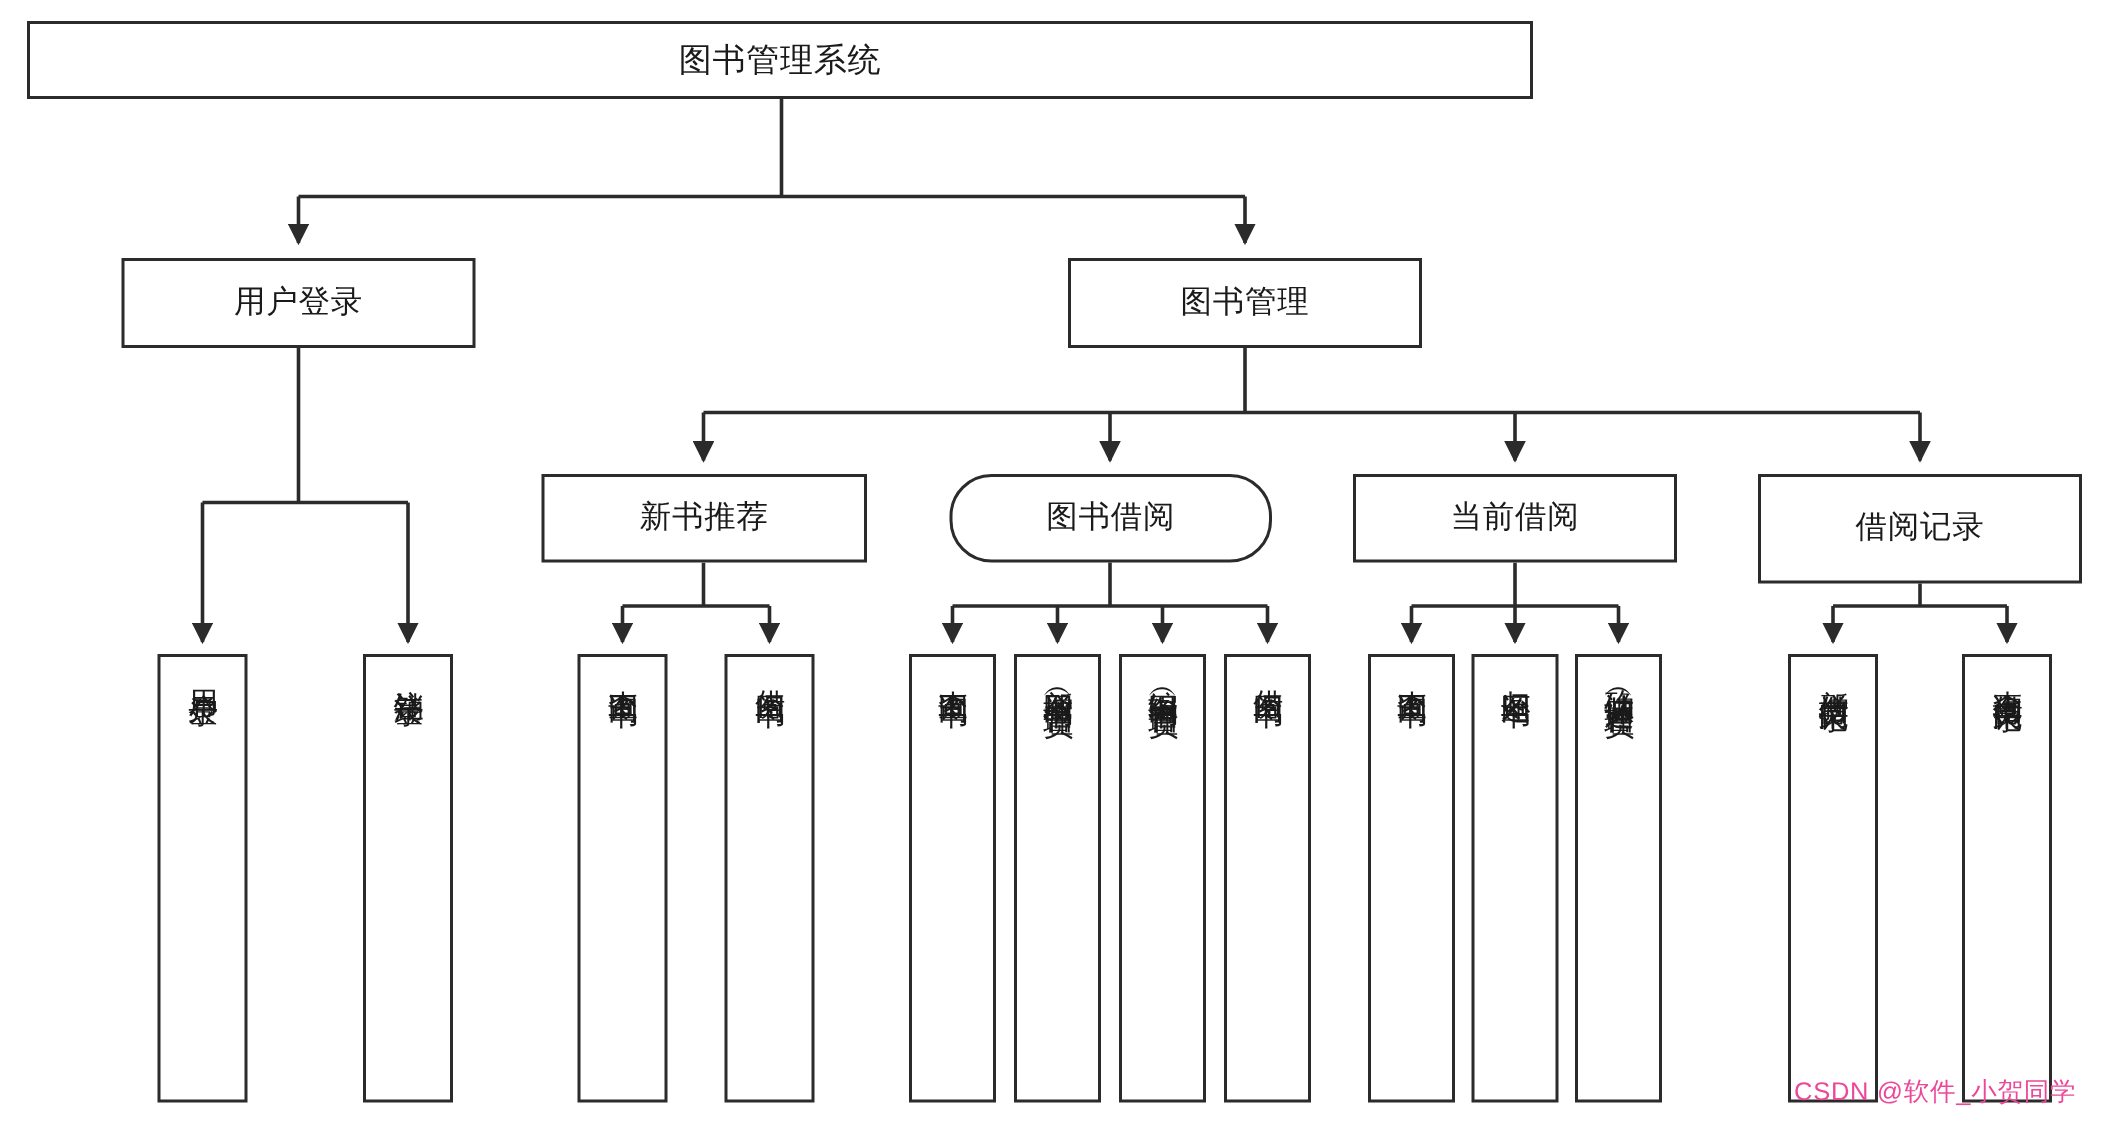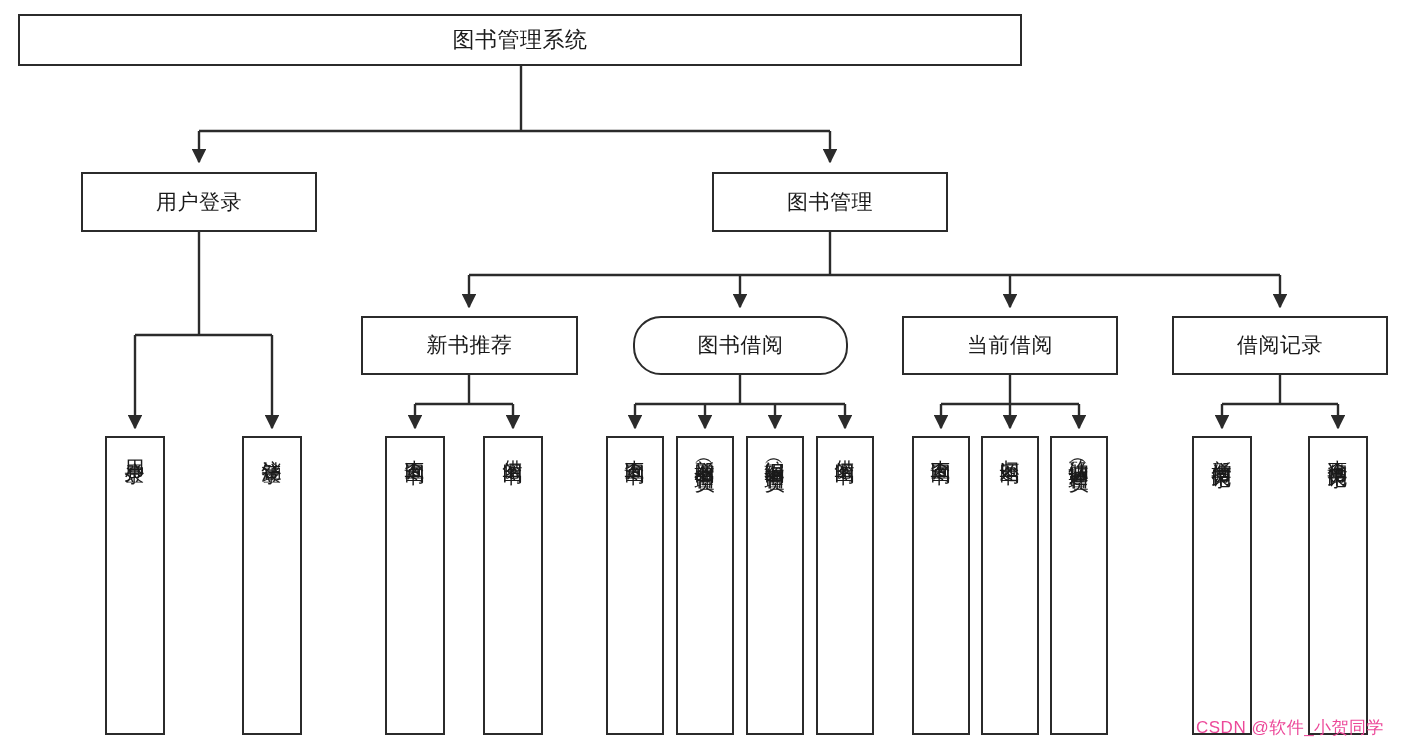--- a/index.html
+++ b/index.html
@@ -135,21 +135,21 @@
 
   <div class="node horiz" style="left:361px; top:316px; width:217px; height:59px;">
     <span class="label">新书推荐</span>
   </div>
   <div class="node horiz" style="left:633px; top:316px; width:215px; height:59px;border-radius:28px;">
     <span class="label">图书借阅</span>
   </div>
   <div class="node horiz" style="left:902px; top:316px; width:216px; height:59px;">
     <span class="label">当前借阅</span>
   </div>
-  <div class="node horiz" style="left:1172px; top:316px; width:216px; height:59px;">
+  <div class="node horiz" style="left:1172px; top:316px; width:216px; height:73px;">
     <span class="label">借阅记录</span>
   </div>
 
   <div class="node vert" style="left:105px; top:436px; width:60px; height:299px;">
     <span class="label">用户登录</span>
   </div>
   <div class="node vert" style="left:242px; top:436px; width:60px; height:299px;">
     <span class="label">注销登录</span>
   </div>
 

